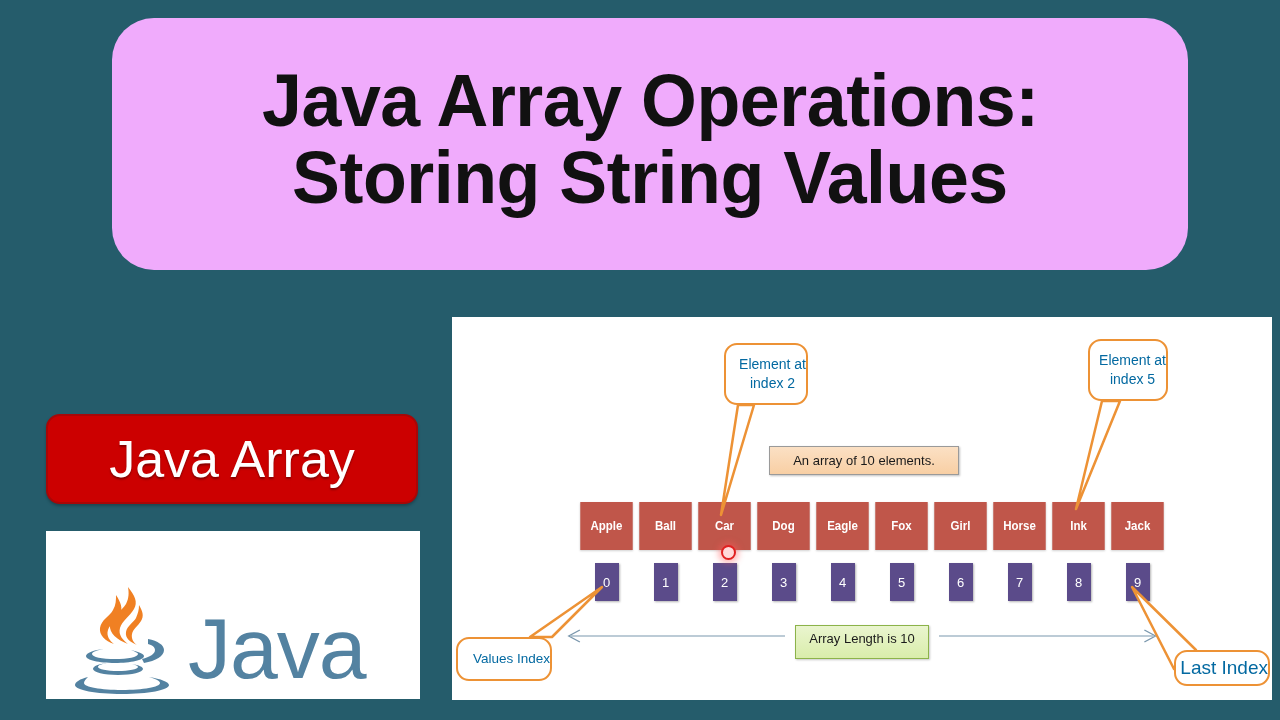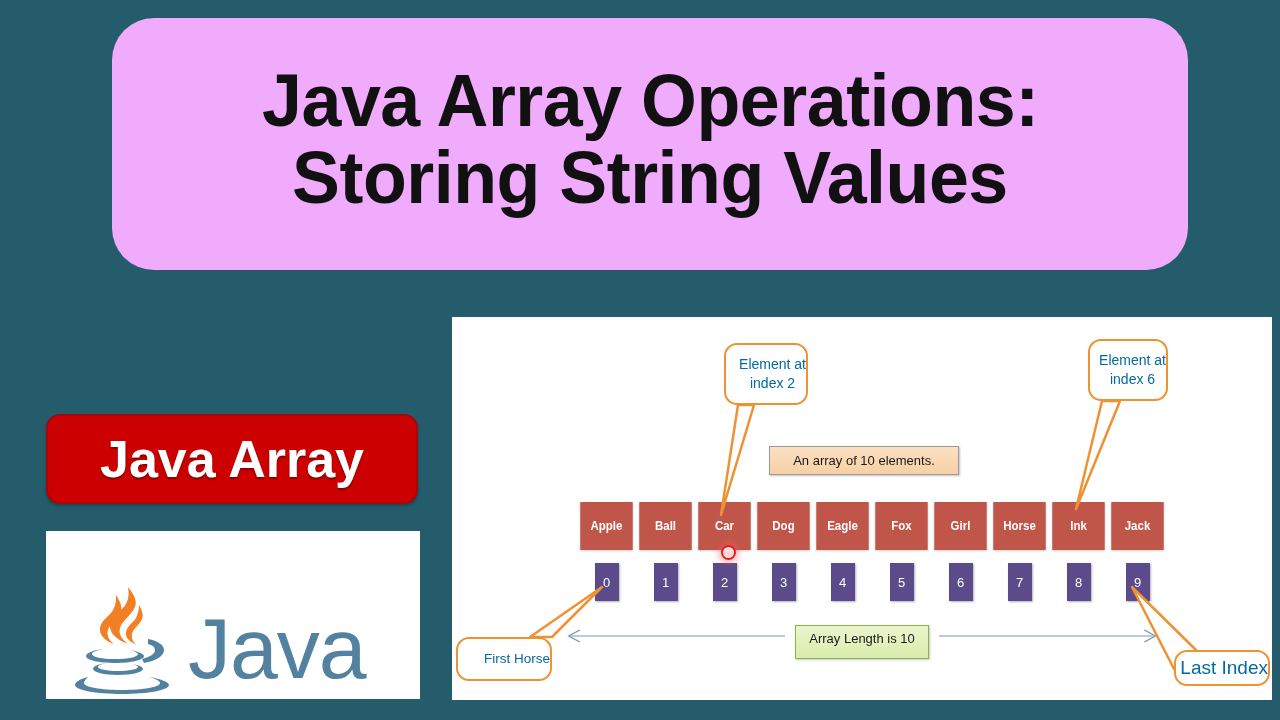--- a/index.html
+++ b/index.html
@@ -57,21 +57,21 @@
     border-radius: 14px;
     box-sizing: border-box;
     display: flex;
     align-items: center;
     justify-content: center;
     box-shadow: 0 2px 3px rgba(0,0,0,0.25);
   }
   #java-array-badge-label {
     color: #ffffff;
     font-family: "Liberation Sans", sans-serif;
-    font-weight: bold;
+    font-weight: normal;
     font-size: 52px;
     letter-spacing: 0px;
     text-shadow: 0 2px 2px rgba(0,0,0,0.35);
     white-space: nowrap;
   }
 
   
   #java-logo-card {
     position: absolute;
     left: 46px;
@@ -275,25 +275,25 @@
     <div class="callout" id="callout-index2">
       <span>
         <span>Element at</span><br>
         <span>index 2</span>
       </span>
     </div>
 
     <div class="callout" id="callout-index8">
       <span>
         <span>Element at</span><br>
-        <span>index 6</span>
+        <span>index 5</span>
       </span>
     </div>
 
-    <div class="callout" id="callout-first-index">First Horse</div>
+    <div class="callout" id="callout-first-index">Values Index</div>
     <div class="callout" id="callout-last-index">Last Index</div>
 
     <div id="array-note">An array of 10 elements.</div>
 
     <div id="array-row">
         <div class="array-cell">Apple</div>
         <div class="array-cell">Ball</div>
         <div class="array-cell">Car</div>
         <div class="array-cell">Dog</div>
         <div class="array-cell">Eagle</div>

